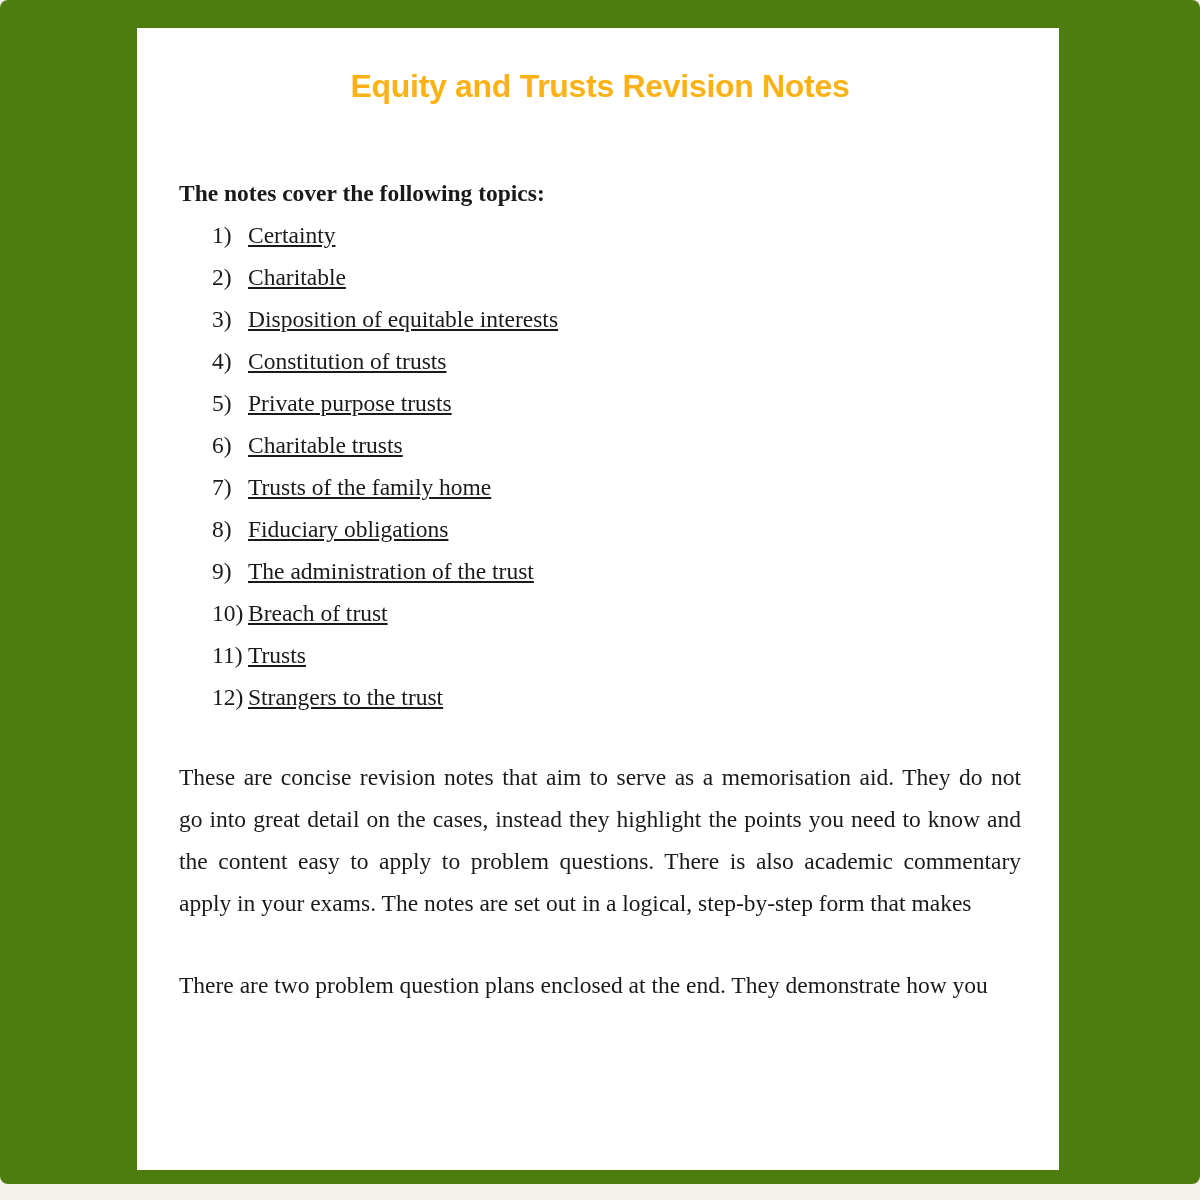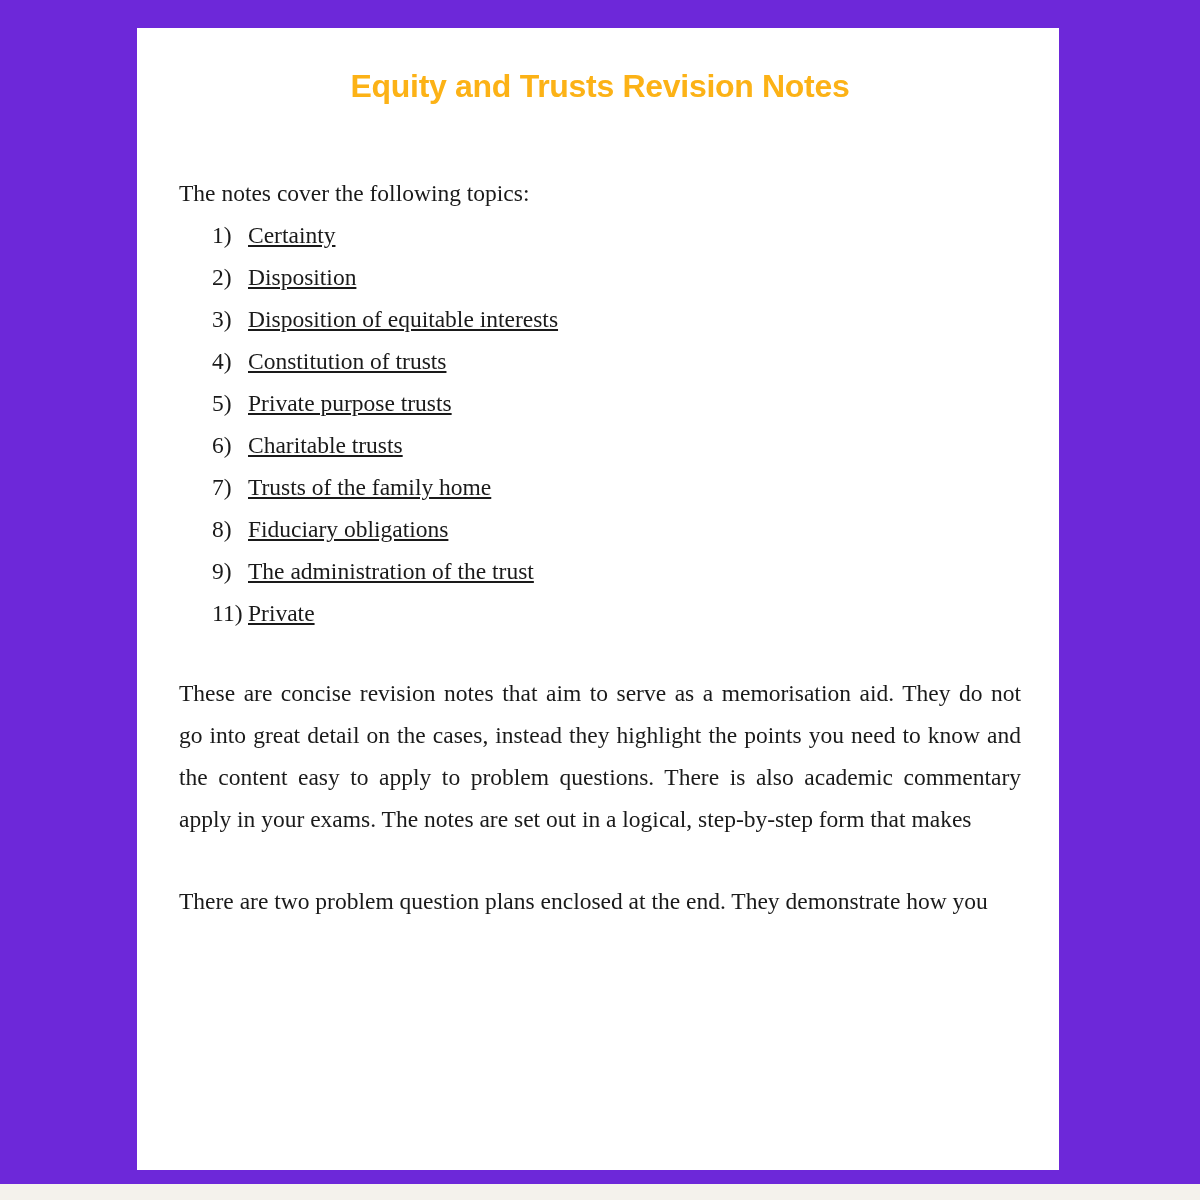--- a/index.html
+++ b/index.html
@@ -7,21 +7,22 @@
     padding: 0;
     width: 1200px;
     height: 1200px;
     background: #F4F2EC;
     overflow: hidden;
   }
   .canvas {
     position: relative;
     width: 1200px;
     height: 1184px;
-    background: #6d28d9;
+    background: #4d7c0f;
+    border-radius: 8px;
   }
   .page {
     position: absolute;
     left: 137px;
     top: 28px;
     width: 922px;
     height: 1142px;
     background: #FFFFFF;
     box-sizing: border-box;
     padding: 0 38px 0 42px;
@@ -35,20 +36,21 @@
     font-weight: 700;
     font-size: 32px;
     line-height: 36px;
     letter-spacing: -0.3px;
     color: #FCB216;
   }
   .intro {
     margin: 68px 0 0 0;
     font-size: 23.5px;
     line-height: 42px;
+    font-weight: bold;
   }
   .topics {
     margin: 0;
   }
   .topic {
     display: flex;
     font-size: 23.5px;
     line-height: 42px;
     padding-left: 33px;
   }
@@ -86,21 +88,21 @@
 
     <div class="topics">
 
         <div class="topic">
           <span class="num">1)</span>
           <span class="label">Certainty</span>
         </div>
 
         <div class="topic">
           <span class="num">2)</span>
-          <span class="label">Disposition</span>
+          <span class="label">Charitable</span>
         </div>
 
         <div class="topic">
           <span class="num">3)</span>
           <span class="label">Disposition of equitable interests</span>
         </div>
 
         <div class="topic">
           <span class="num">4)</span>
           <span class="label">Constitution of trusts</span>
@@ -124,26 +126,34 @@
         <div class="topic">
           <span class="num">8)</span>
           <span class="label">Fiduciary obligations</span>
         </div>
 
         <div class="topic">
           <span class="num">9)</span>
           <span class="label">The administration of the trust</span>
         </div>
 
+        <div class="topic">
+          <span class="num">10)</span>
+          <span class="label">Breach of trust</span>
+        </div>
 
         <div class="topic">
           <span class="num">11)</span>
-          <span class="label">Private</span>
+          <span class="label">Trusts</span>
         </div>
 
+        <div class="topic">
+          <span class="num">12)</span>
+          <span class="label">Strangers to the trust</span>
+        </div>
       </div>
 
     <div class="para para-1">
 
         <div class="line">These are concise revision notes that aim to serve as a memorisation aid. They do not</div>
 
         <div class="line">go into great detail on the cases, instead they highlight the points you need to know and</div>
 
         <div class="line">the content easy to apply to problem questions. There is also academic commentary</div>
 

